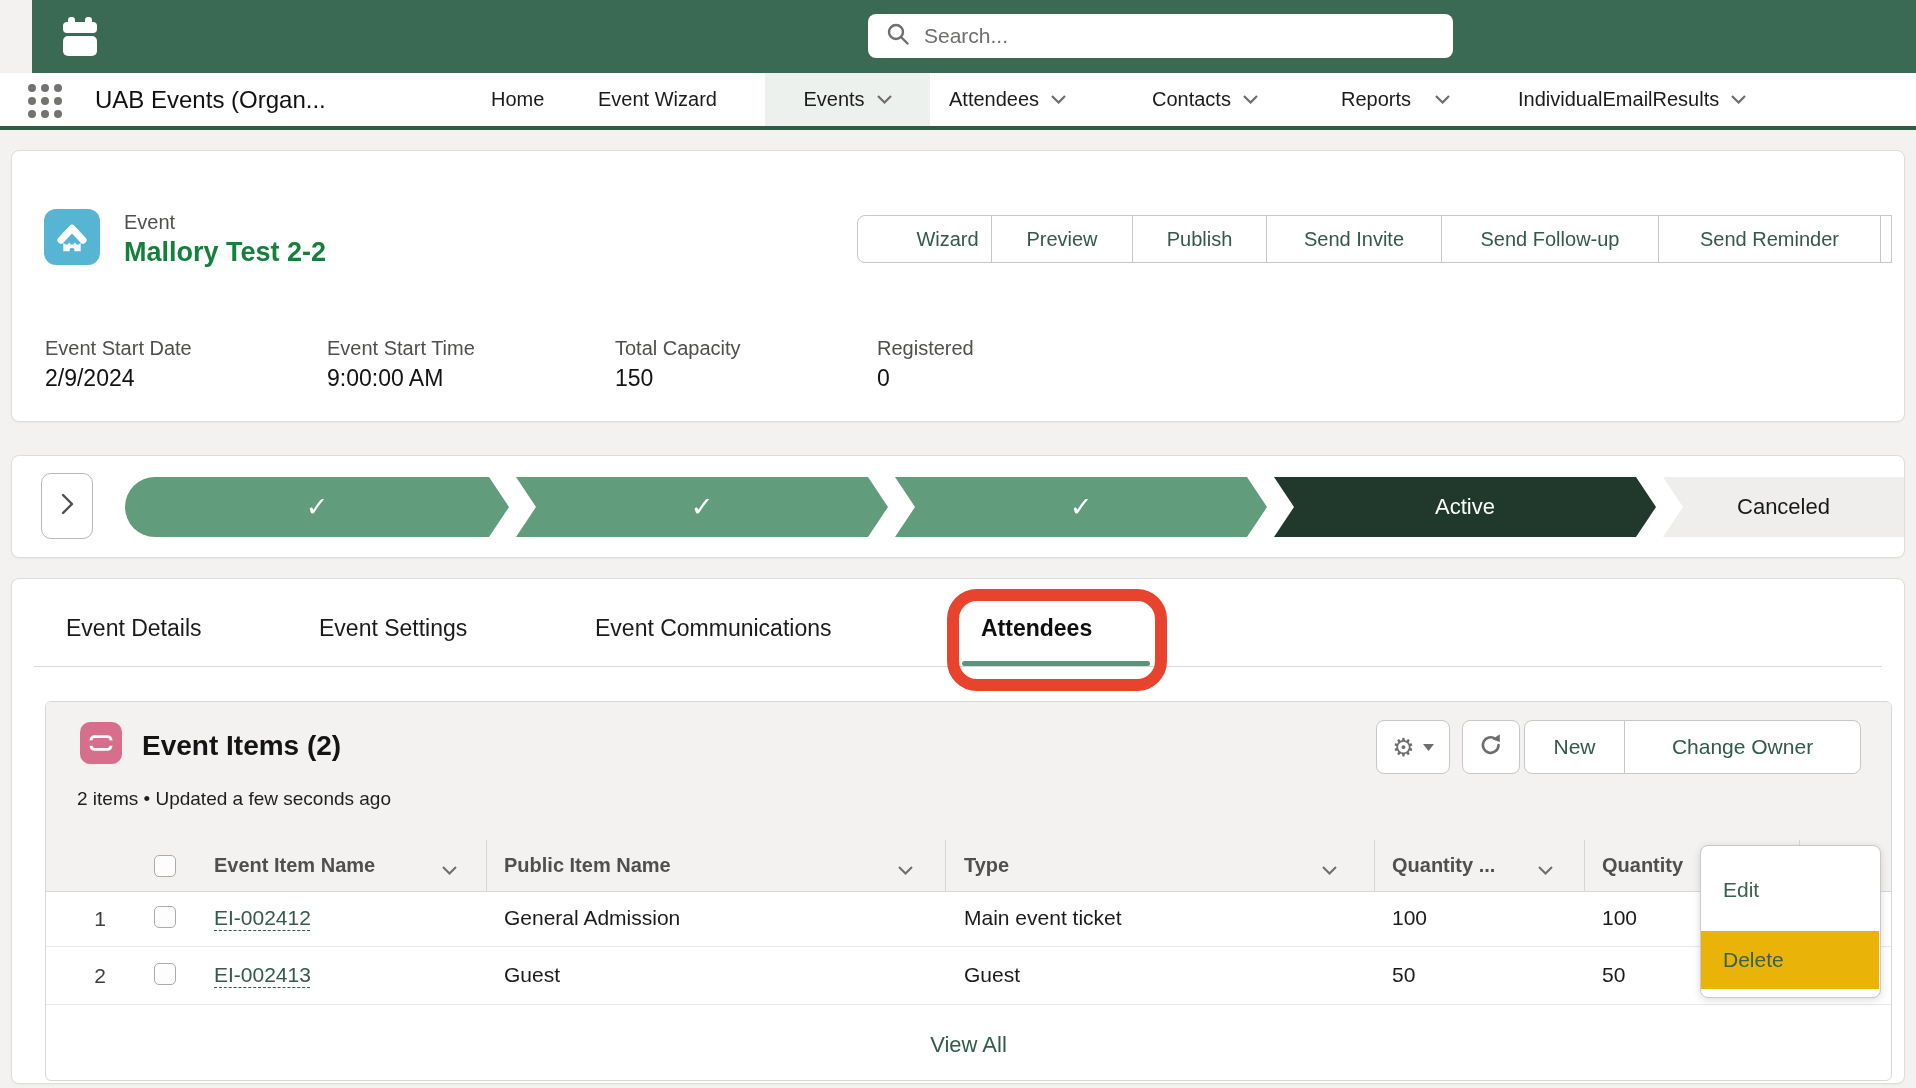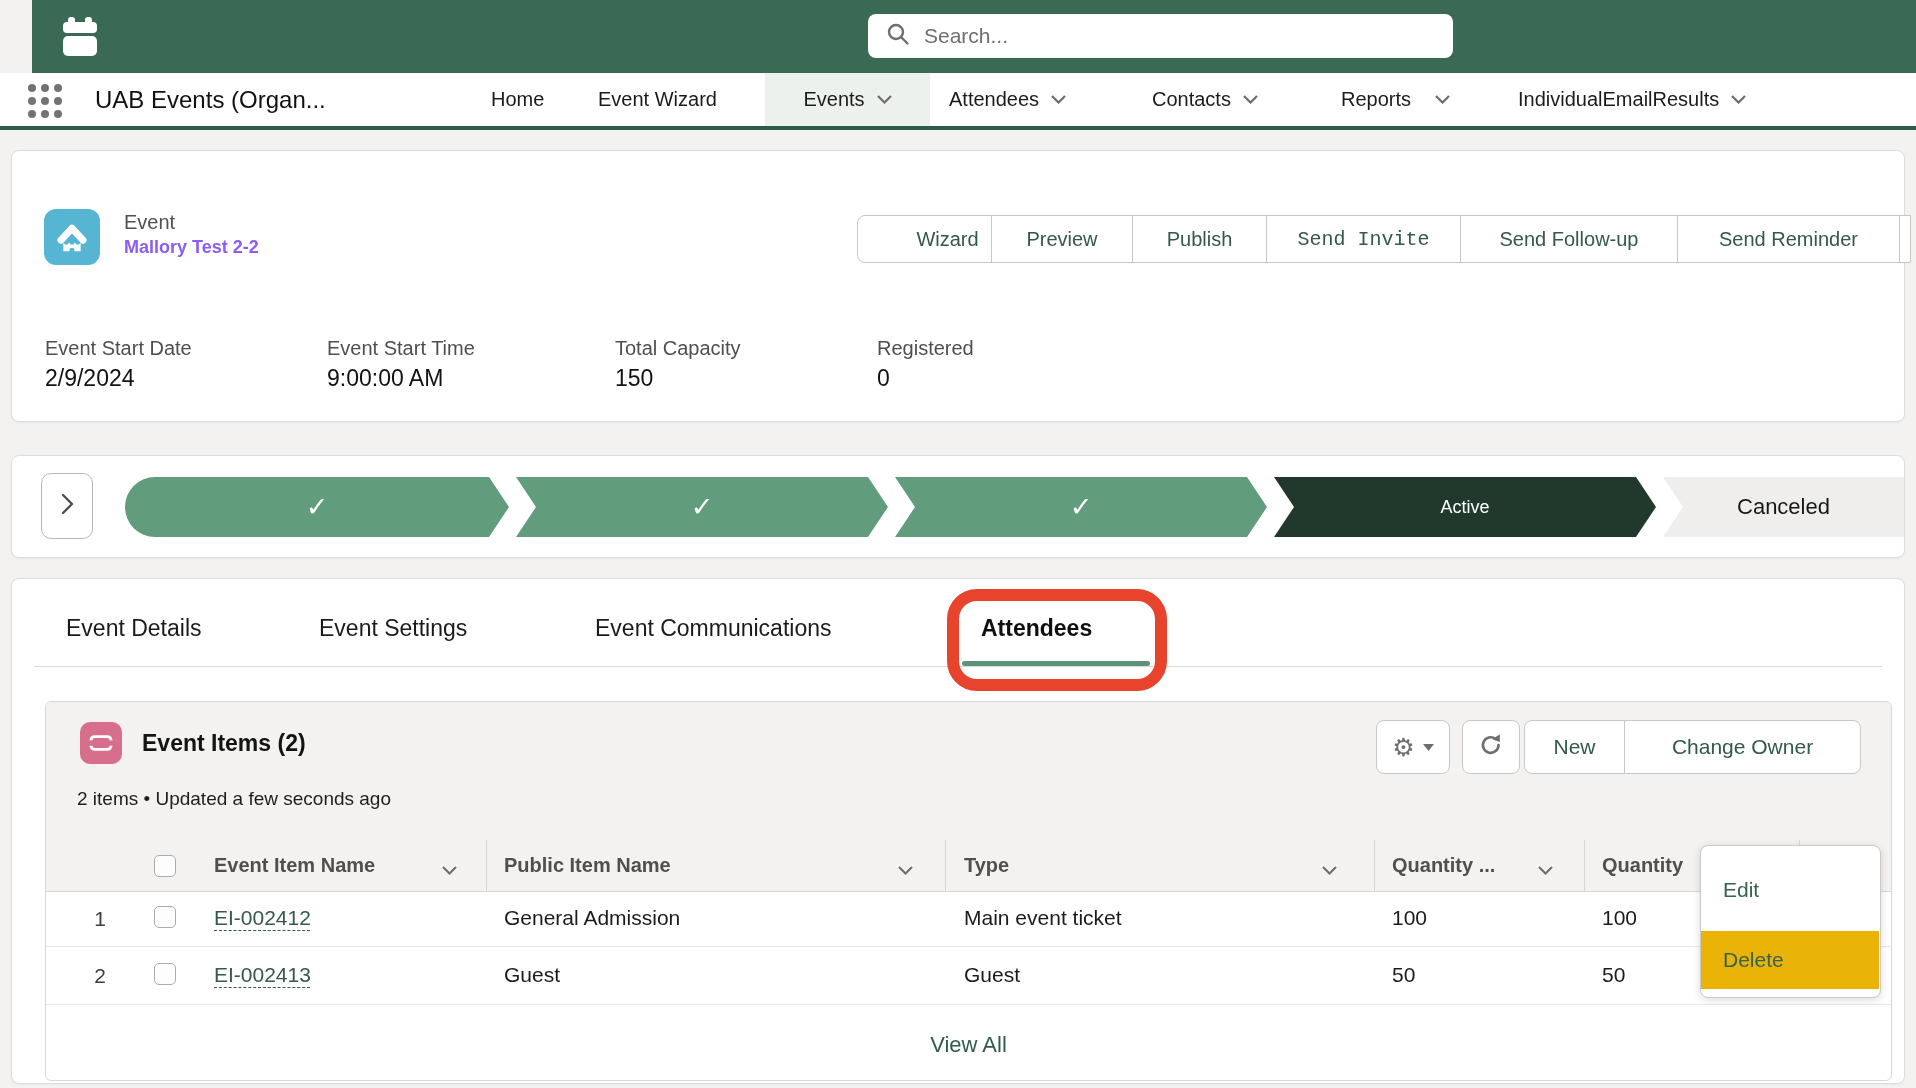--- a/index.html
+++ b/index.html
@@ -36,21 +36,21 @@
   .chev-svg { display:block; }
 
   
   .card { position:absolute; background:#fff; border:1px solid #DEDDDB; border-radius:8px; box-shadow:0 1px 2px rgba(0,0,0,.04); }
 
   
   .header-card { left:11px; top:150px; width:1894px; height:272px; }
   .entity-icon { position:absolute; left:32px; top:58px; width:56px; height:56px; border-radius:12px; background:#55B5D3;
     display:flex; align-items:center; justify-content:center; }
   .entity-label { position:absolute; left:112px; top:60px; font-size:20px; color:#50504E; }
-  .record-title { position:absolute; left:112px; top:86px; font-size:18px; font-weight:bold; color:#8b5cf6; }
+  .record-title { position:absolute; left:112px; top:86px; font-size:27px; font-weight:bold; color:#15803d; }
   .actions { position:absolute; left:845px; top:64px; height:48px; display:flex; }
   .btn {
     height:48px; background:#fff; border:1px solid #C8C7C5; margin-left:-1px;
     display:flex; align-items:center; justify-content:center;
     font-size:20px; color:#33594B; cursor:pointer; white-space:nowrap;
   }
   .btn.first { border-radius:8px 0 0 8px; margin-left:0;padding-left:46px; }
   .field { position:absolute; top:0; }
   .field .flabel { position:absolute; top:186px; font-size:20px; color:#504F4D; white-space:nowrap; }
   .field .fvalue { position:absolute; top:214px; font-size:23px; color:#121212; white-space:nowrap; }
@@ -61,42 +61,42 @@
     position:absolute; left:29px; top:17px; width:52px; height:66px;
     border:1px solid #B9B7B5; border-radius:10px; background:#fff;
     display:flex; align-items:center; justify-content:center; cursor:pointer;
   }
   .path-track { position:absolute; left:113px; top:21px; right:0; height:60px; display:flex; }
   .stage { height:60px; display:flex; align-items:center; justify-content:center; position:relative; cursor:pointer; }
   .stage.complete { background:#619C7C;
     clip-path:polygon(0 0, calc(100% - 20px) 0, 100% 50%, calc(100% - 20px) 100%, 0 100%, 20px 50%); margin-left:7px; }
   .stage.complete.firstseg { border-radius:30px 0 0 30px; margin-left:0;
     clip-path:polygon(0 0, calc(100% - 20px) 0, 100% 50%, calc(100% - 20px) 100%, 0 100%); }
-  .stage.current { background:#20392C; color:#fff; font-size:18px;
+  .stage.current { background:#20392C; color:#fff; font-size:22px;
     clip-path:polygon(0 0, calc(100% - 20px) 0, 100% 50%, calc(100% - 20px) 100%, 0 100%, 20px 50%); margin-left:7px; }
   .stage.incomplete { background:#EFEEED; color:#181818; font-size:22px; flex:1;
     clip-path:polygon(0 0, 100% 0, 100% 100%, 0 100%, 20px 50%); margin-left:7px; }
   .stage .check { color:#fff; font-size:27px; }
 
   
   .main-card { left:11px; top:578px; width:1894px; height:506px; }
   .tab { position:absolute; top:36px; font-size:23px; color:#1B1B1B; cursor:pointer; white-space:nowrap; }
   .tab.active { font-weight:bold; color:#0F0F0F; }
   .tab-underline { position:absolute; left:950px; top:82px; width:188px; height:5px; background:#5B9478; border-radius:3px; }
   .tab-divider { position:absolute; top:87px; left:22px; right:22px; border-top:1px solid #DAD9D7; }
   .red-annotation { position:absolute; left:935px; top:10px; width:220px; height:102px;
     border:12px solid #E8432C; border-radius:30px; z-index:60; pointer-events:none; }
 
   
   .related-card { position:absolute; left:33px; top:122px; width:1847px; height:380px;
     border:1px solid #D9D7D5; border-radius:6px; background:#fff; overflow:hidden; }
   .related-head { position:absolute; left:0; top:0; right:0; height:190px; background:#F3F2F1; }
   .rel-icon { position:absolute; left:34px; top:20px; width:42px; height:42px; border-radius:10px; background:#D66E8C;
     display:flex; align-items:center; justify-content:center; }
-  .rel-title { position:absolute; left:96px; top:28px; font-size:23px; font-weight:bold; color:#141414; cursor:pointer; }
+  .rel-title { position:absolute; left:96px; top:28px; font-size:28px; font-weight:bold; color:#141414; cursor:pointer; }
   .rel-meta { position:absolute; left:31px; top:86px; font-size:19px; color:#1E1E1E; }
   .icon-btn { position:absolute; top:18px; height:54px; background:#fff; border:1px solid #C8C7C5; border-radius:8px;
     display:flex; align-items:center; justify-content:center; cursor:pointer; }
   .btn-group { position:absolute; left:1478px; top:18px; height:54px; display:flex; }
   .btn-group .gbtn { height:54px; font-size:21px; }
   .gbtn.gfirst { border-radius:8px 0 0 8px; margin-left:0; }
   .gbtn.glast { border-radius:0 8px 8px 0; }
 
   
   .thead { position:absolute; left:0; top:138px; right:0; height:52px; border-bottom:1px solid #D8D7D5; }
@@ -213,21 +213,21 @@
       <rect x="25" y="42" width="6" height="8" rx="2" fill="#55B5D3"></rect>
     </svg>
   </div>
   <div class="entity-label">Event</div>
   <div class="record-title">Mallory Test 2-2</div>
 
   <div class="actions">
     <div class="btn first" style="width:135px;">Wizard</div>
     <div class="btn" style="width:142px;">Preview</div>
     <div class="btn" style="width:135px;">Publish</div>
-    <div class="btn" style="width:195px;font-family:Liberation Mono, monospace;">Send Invite</div>
+    <div class="btn" style="width:176px;">Send Invite</div>
     <div class="btn" style="width:218px;">Send Follow-up</div>
     <div class="btn" style="width:223px;">Send Reminder</div>
     <div class="btn" style="width:12px;"></div>
   </div>
 
   <div class="field" style="left:33px;">
     <div class="flabel">Event Start Date</div>
     <div class="fvalue">2/9/2024</div>
   </div>
   <div class="field" style="left:315px;">

